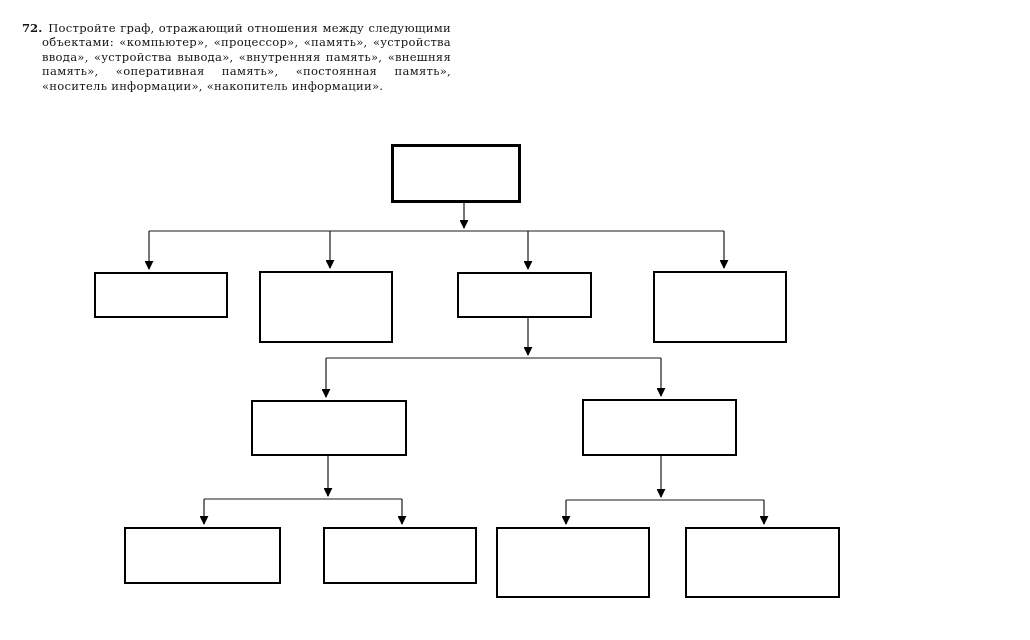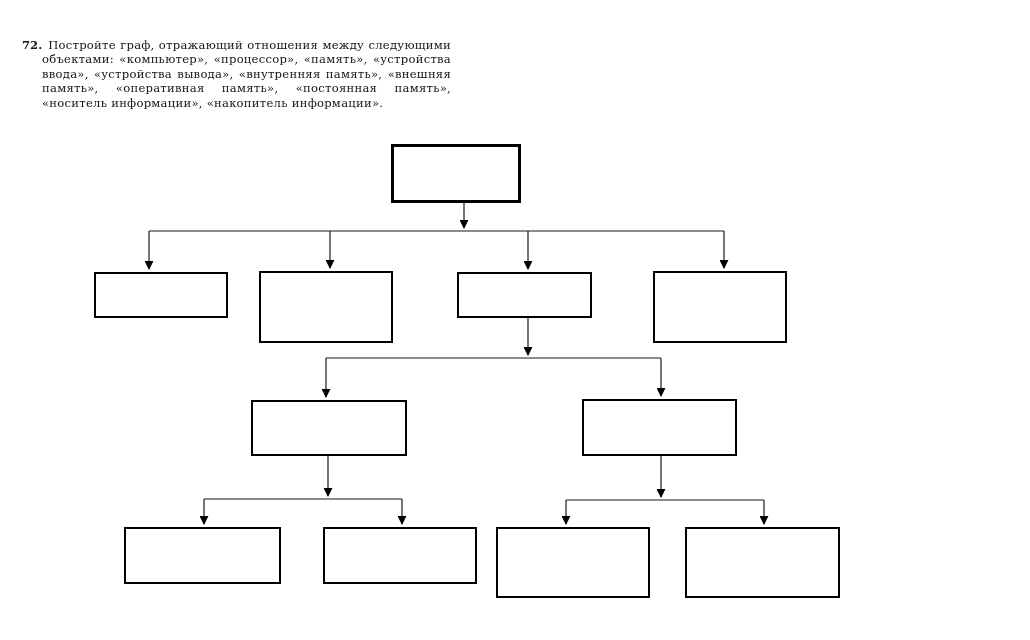--- a/index.html
+++ b/index.html
@@ -9,21 +9,21 @@
     height: 640px;
     background: #ffffff;
     overflow: hidden;
     font-family: "DejaVu Serif", "Liberation Serif", serif;
     color: #0d0d0d;
   }
   
   .problem {
     position: absolute;
     left: 22px;
-    top: 26px;
+    top: 9px;
     width: 409px;
     font-size: 11.6px;
     line-height: 14.5px;
     letter-spacing: 0.25px;
     text-align: justify;
     padding-left: 20px;
     text-indent: -20px;
     color: #141414;
   }
   .problem .num {

